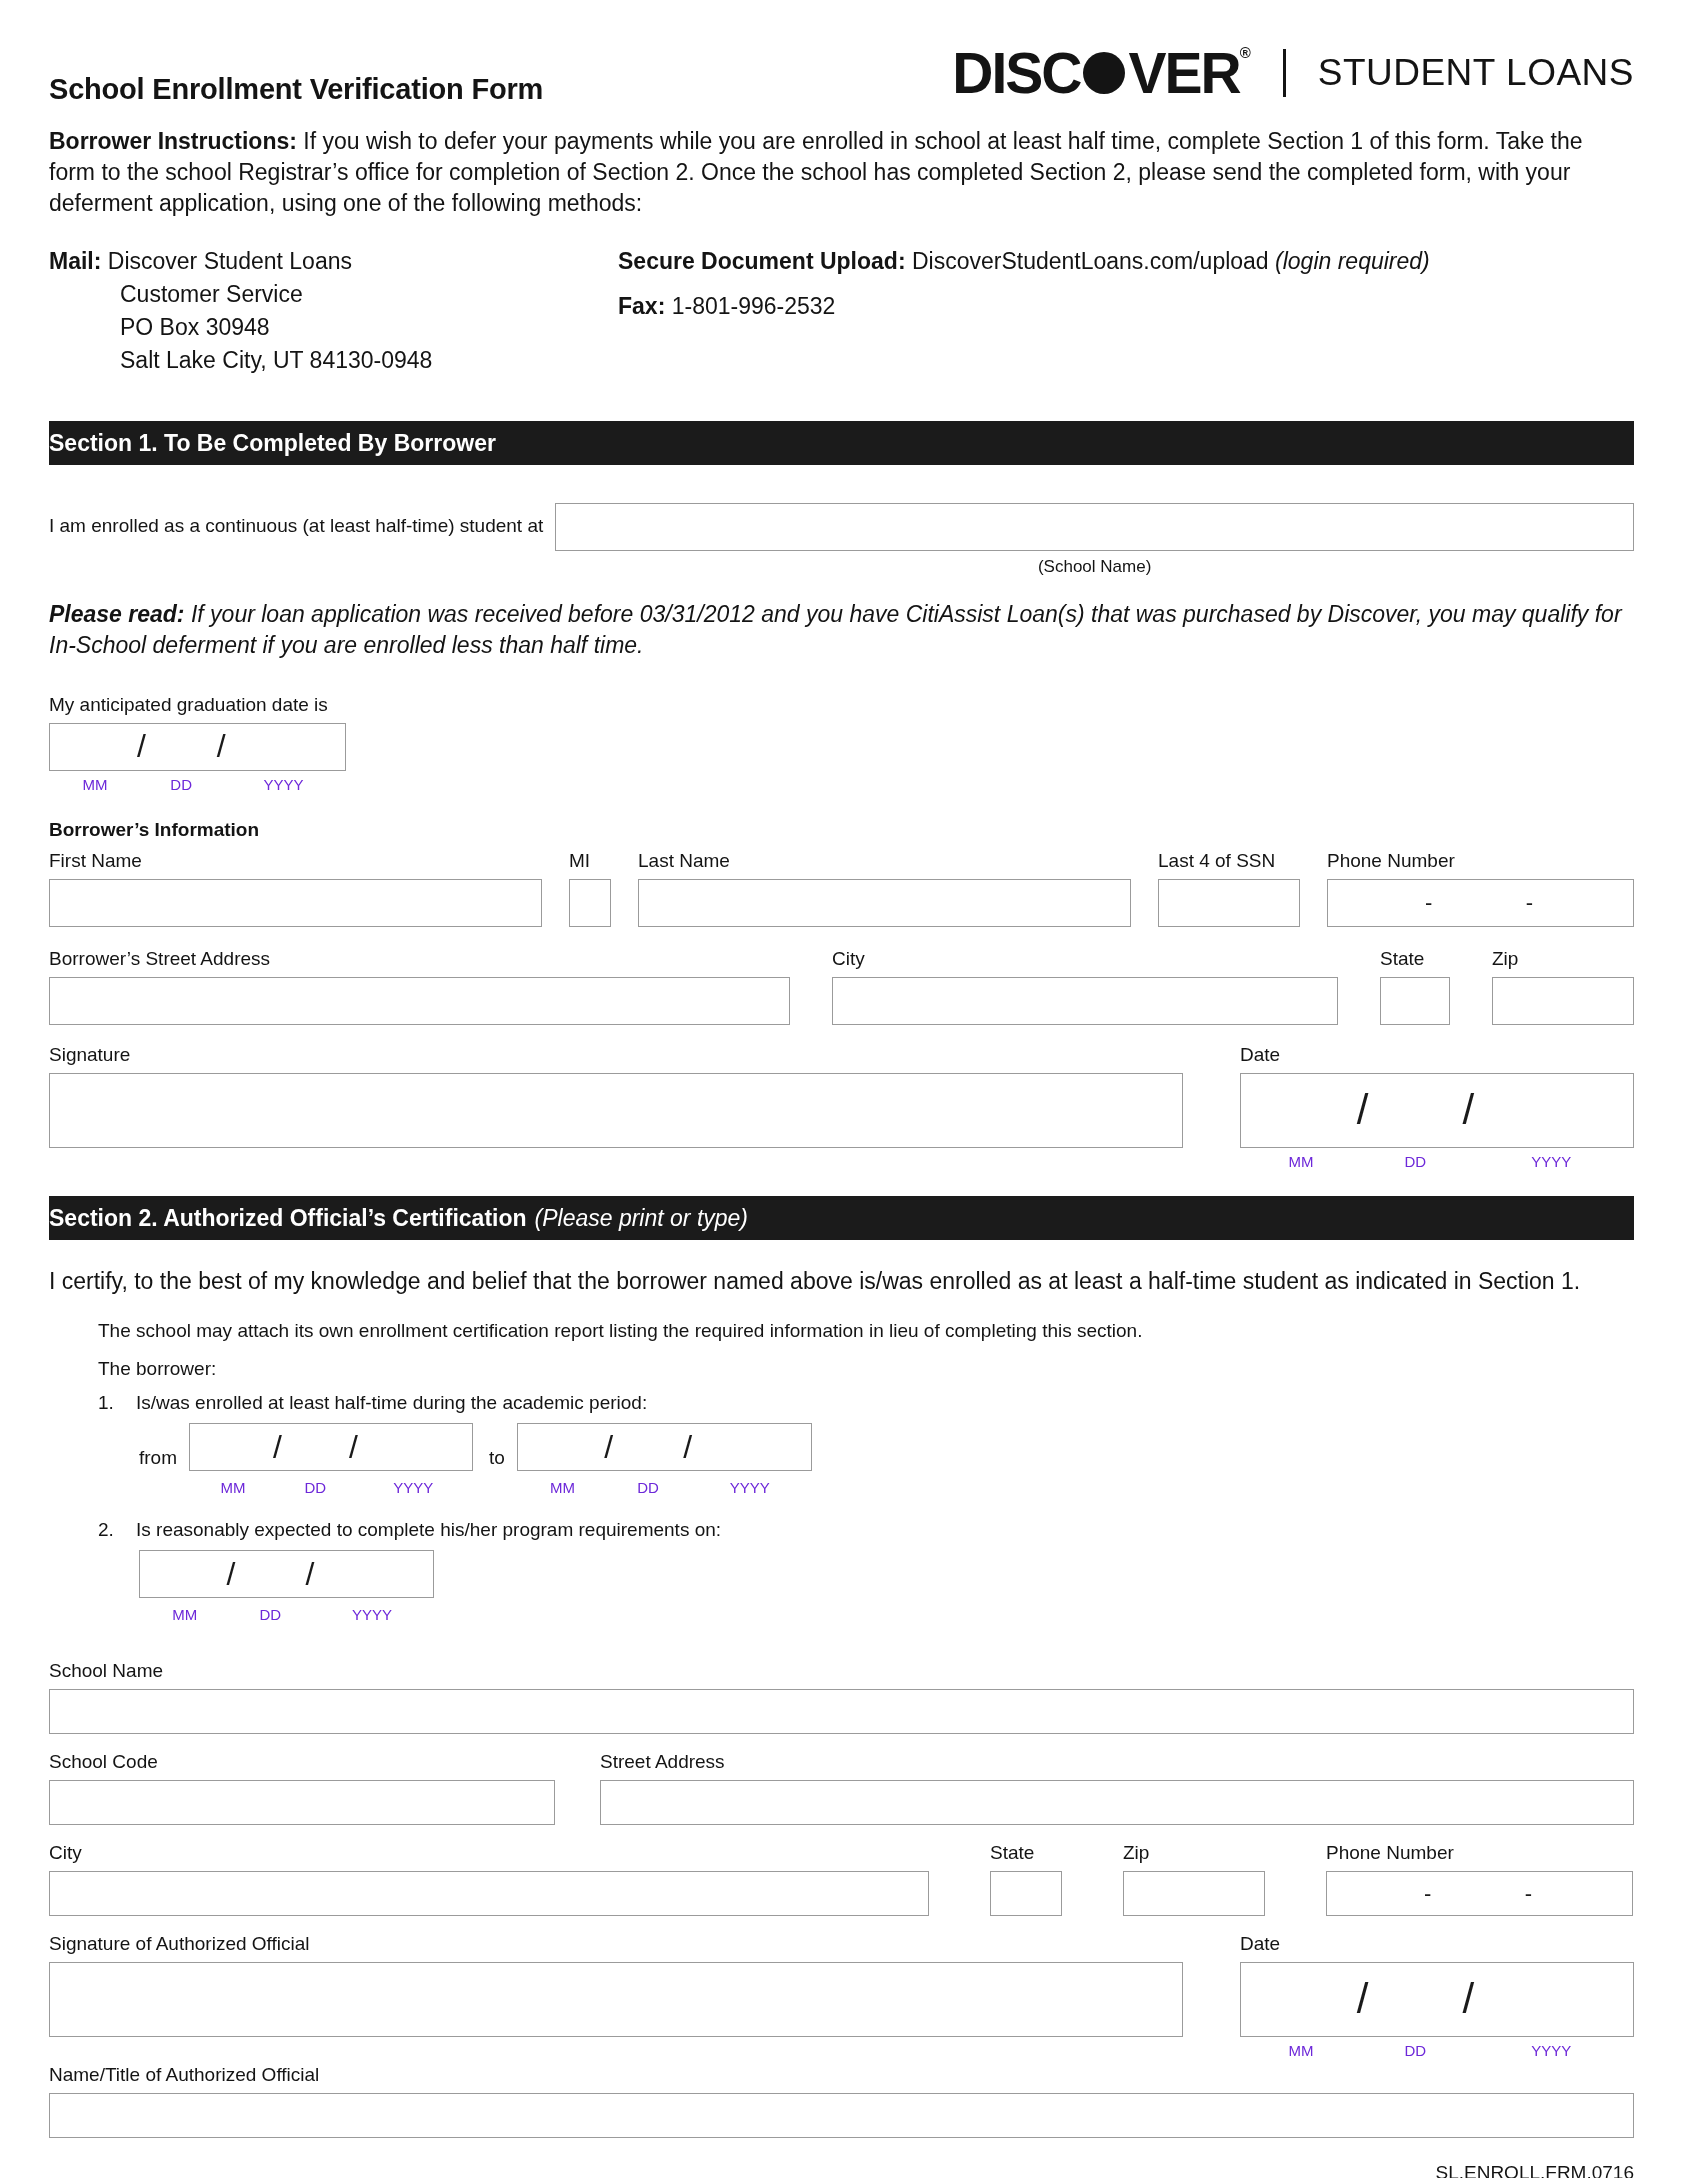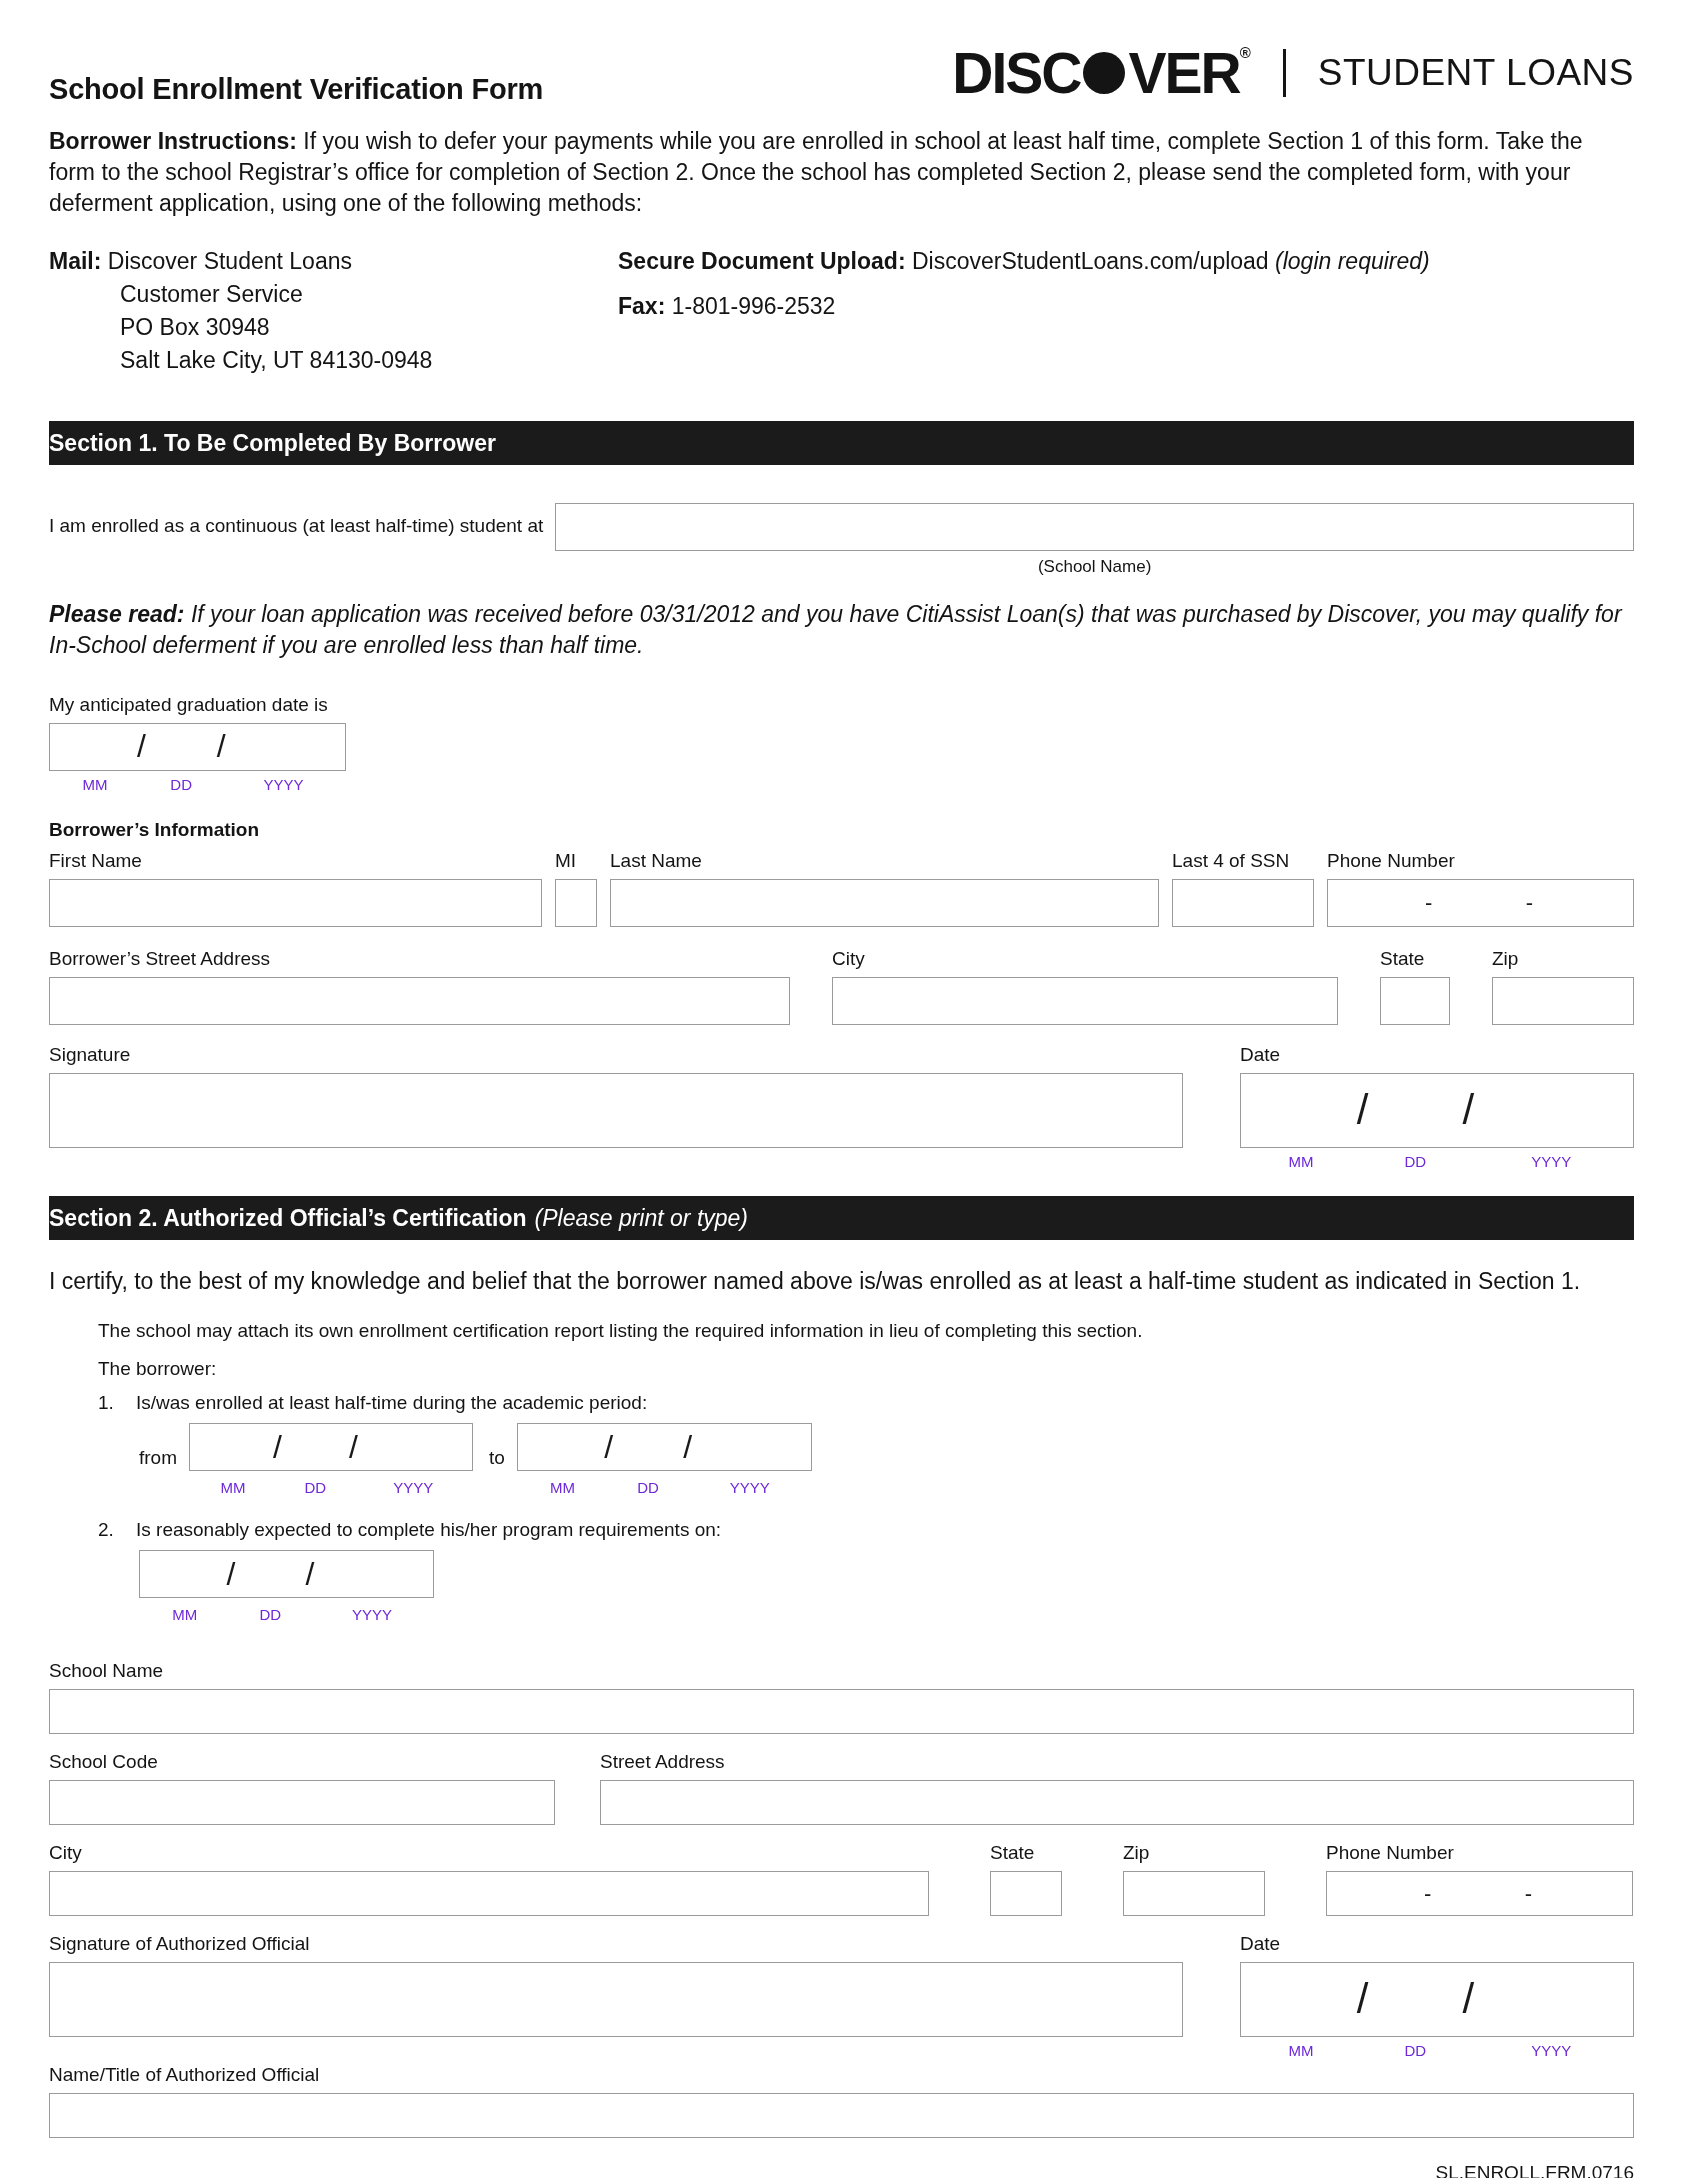--- a/index.html
+++ b/index.html
@@ -62,21 +62,21 @@
   .dl2{width:27%;text-align:center}
   .dly{width:42%;text-align:center}
 
   
   .phonebox{position:relative}
   .dash{position:absolute;top:50%;transform:translate(-50%,-50%);font-size:22px;color:#1a1a1a}
   .ph1{left:33%}.ph2{left:66%}
 
   
   .heading{font-size:19px;font-weight:700;margin-top:26px}
-  .rowA{gap:13px;margin-top:8px}
+  .rowA{gap:27px;margin-top:8px}
   .w-fn{width:493px}.w-mi{width:42px}.w-ln{flex:1}.w-ssn{width:142px}.w-ph{width:307px}
   .rowB{gap:42px;margin-top:20px}
   .w-street{width:741px}.w-city{flex:1}.w-state{width:70px}.w-zip{width:142px}
   .rowC{gap:57px;margin-top:18px}
   .w-sig{flex:1}.w-date{width:394px}
 
   
   .certify{margin-top:26px}
   .s2-indent{margin-left:49px;margin-top:22px;font-size:19px;line-height:24px}
   .attach-note{margin-bottom:14px}

